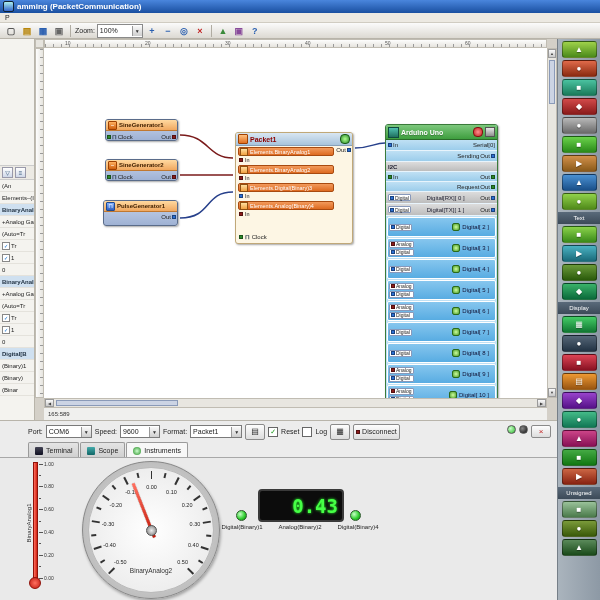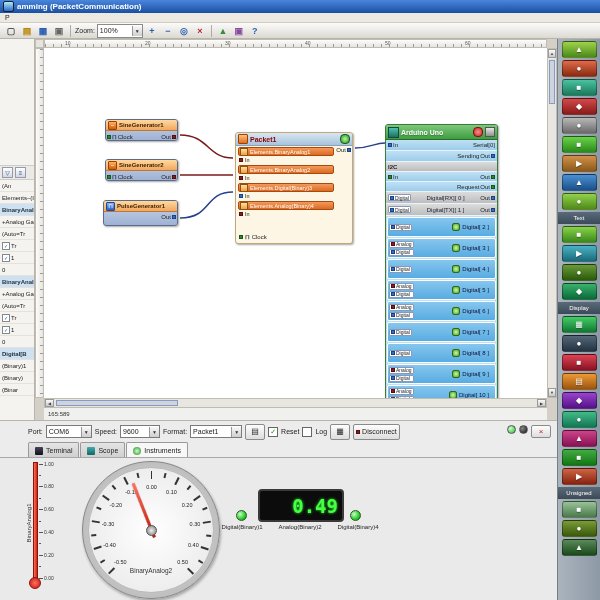--- a/index.html
+++ b/index.html
@@ -746,20 +746,20 @@
           <div class="g-tick" style="height: 8px; left: 113.348px; top: 107.598px; transform: rotate(135deg);"></div>
           <span class="g-lab" style="left: 95.6127px; top: 100.113px;">0.50</span>
         </div>
       <div class="g-needle" id="g-needle" style="transform: rotate(-21.6deg);"></div>
       <div class="g-knob"></div>
       <div class="g-cap">BinaryAnalog2</div>
     </div>
 
     <span class="iled" style="left:236px;top:52px"></span>
     <div class="sevenseg">
-      <span class="seg-val">0.49</span>
+      <span class="seg-val">0.43</span>
     </div>
     <span class="iled" style="left:350px;top:52px"></span>
     <span class="inst-label" style="left:212px">Digital(Binary)1</span>
     <span class="inst-label" style="left:270px">Analog(Binary)2</span>
     <span class="inst-label" style="left:328px">Digital(Binary)4</span>
   </div>
 </div>
 
 </body></html>

